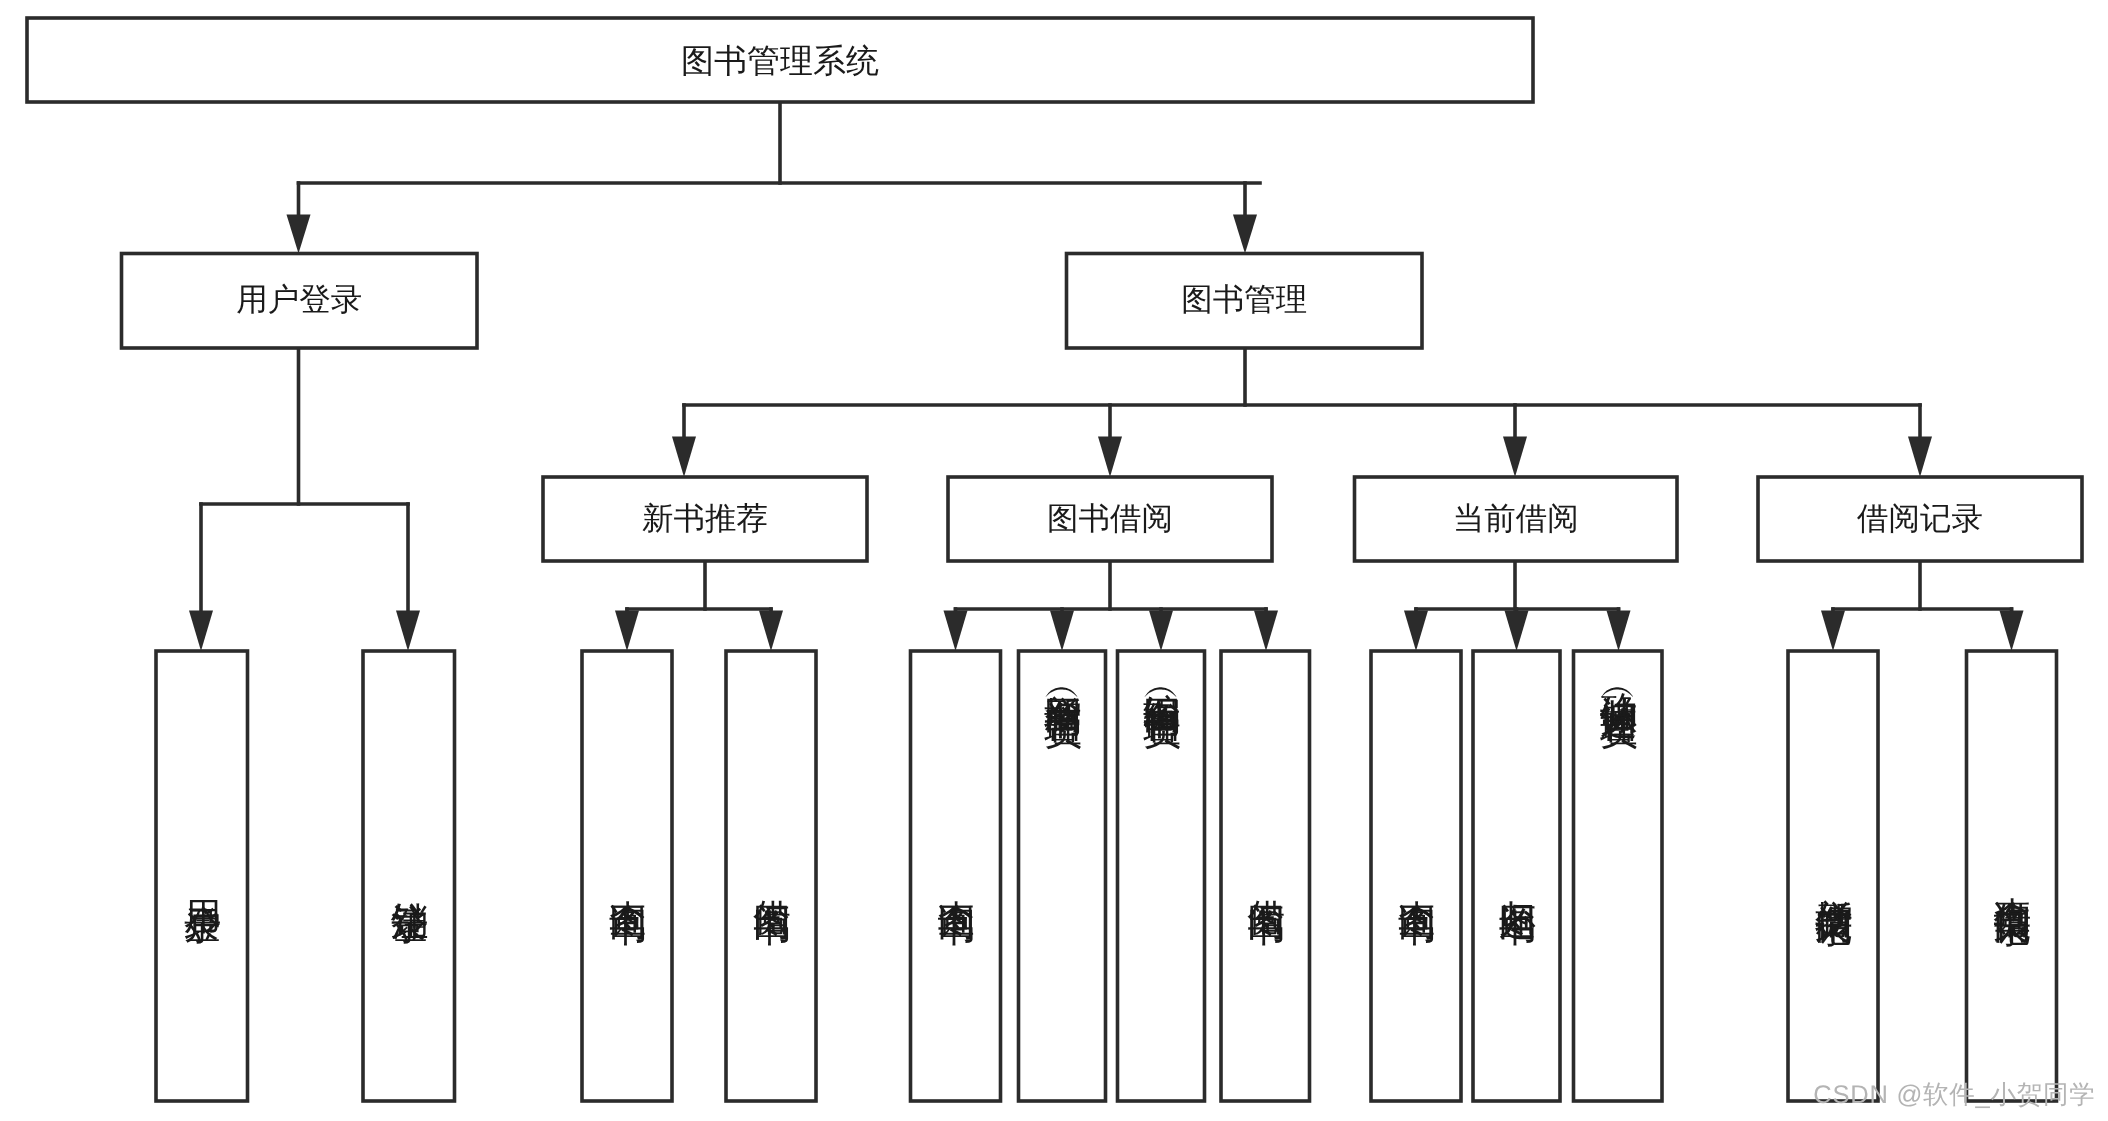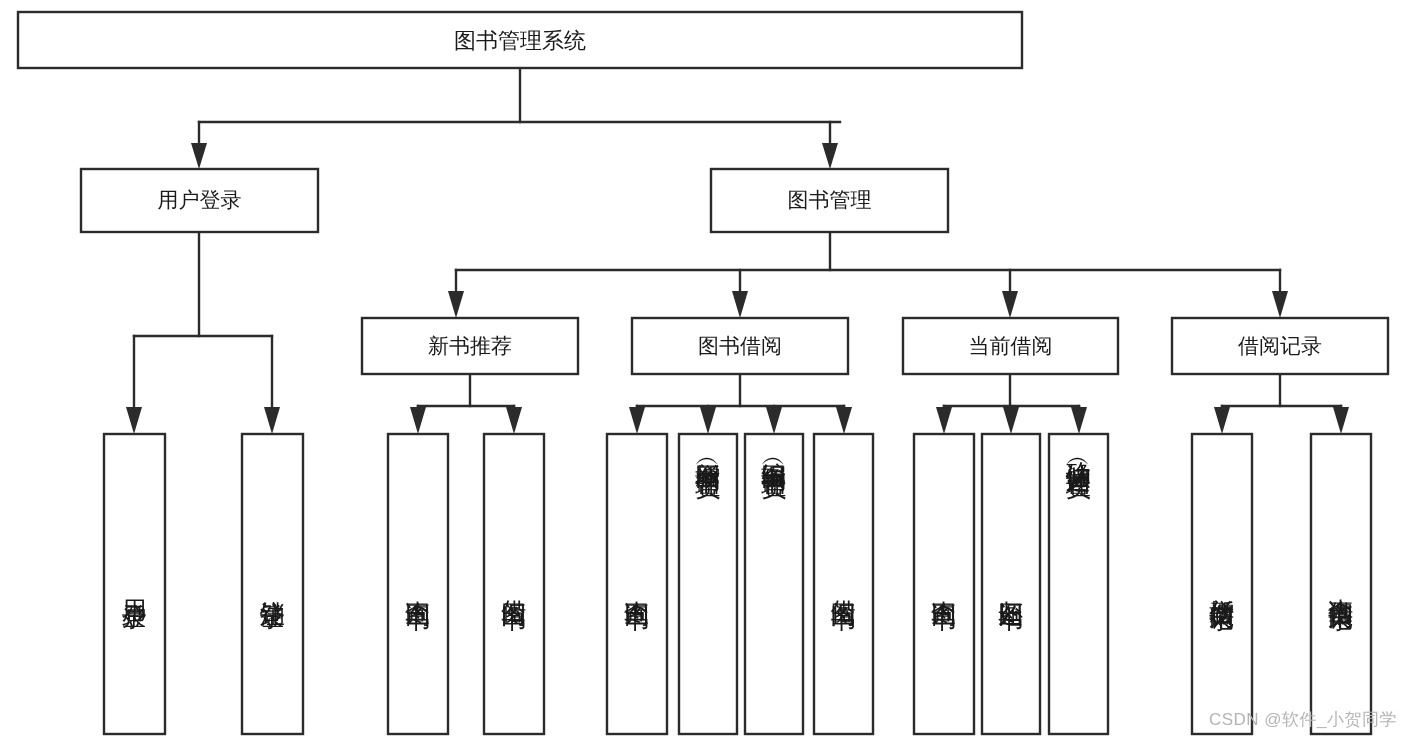--- a/index.html
+++ b/index.html
@@ -45,21 +45,21 @@
     fill: none;
     stroke-linecap: square;
   }
   .arrow-head {
     fill: #2b2b2b;
     stroke: none;
   }
   .watermark {
     position: absolute;
     right: 8px;
-    bottom: 16px;
+    bottom: 6px;
     font-family: "Liberation Sans", "DejaVu Sans", sans-serif;
     font-size: 17px;
     color: #b4b4b4;
     white-space: nowrap;
     letter-spacing: 0.5px;
     user-select: none;
   }
 </style>
 </head>
 <body>

